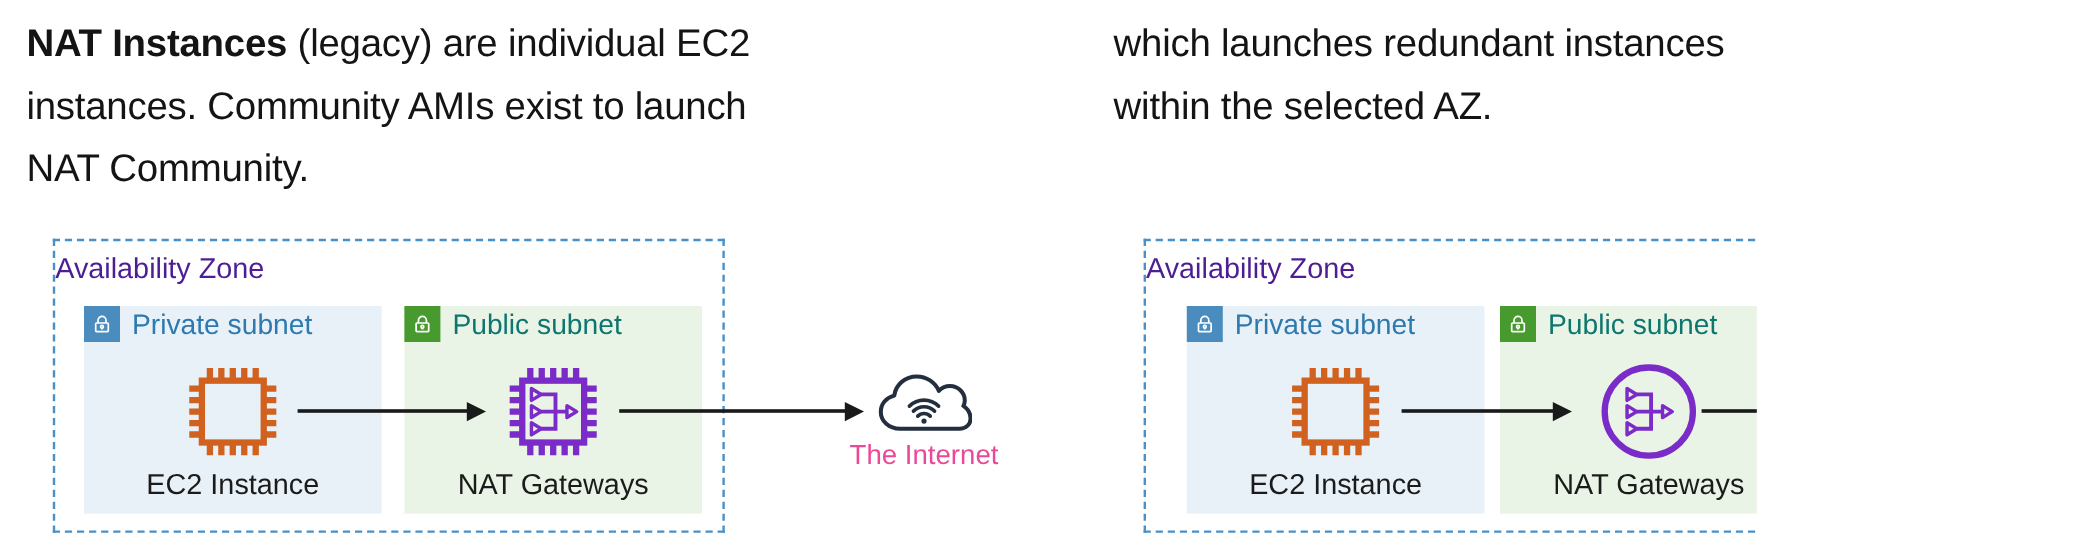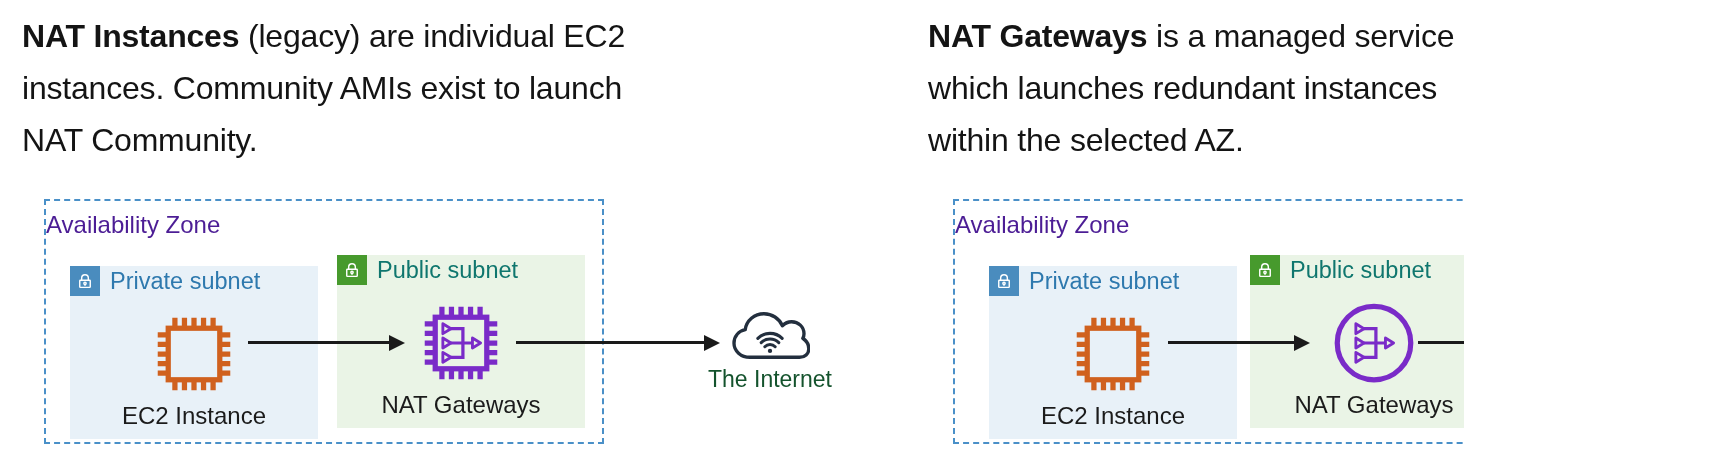--- a/index.html
+++ b/index.html
@@ -18,21 +18,21 @@
   .desc .b{font-weight:bold;}
 
   
   .az{position:absolute;top:199px;width:560px;height:245px;border:2px dashed #4A90C8;box-sizing:border-box;}
   .p0 .az{left:44px;}
   .p1 .az{left:85px;}
   .az-title{position:absolute;top:10px;left:0;width:100%;text-align:left;color:#4c1d95;font-size:24px;}
 
   
   .subnet{position:absolute;top:54px;width:248px;height:173px;}
-  .subnet.private{background:#E8F1F8;margin-top:11px;}
+  .subnet.private{background:#E8F1F8;}
   .subnet.public{background:#EAF4E6;}
   .p0 .subnet.private{left:24px;}
   .p0 .subnet.public{left:291px;}
   .p1 .subnet.private{left:34px;}
   .p1 .subnet.public{left:295px;}
 
   .badge{position:absolute;top:0;left:0;width:30px;height:30px;display:flex;align-items:center;justify-content:center;}
   .badge-blue{background:#4A8CBE;}
   .badge-green{background:#479A2D;}
   .subnet-label{position:absolute;left:40px;top:0;height:30px;line-height:31px;font-size:23.5px;}
@@ -48,21 +48,21 @@
     border-left:16px solid #1A1A1A;border-top:8px solid transparent;border-bottom:8px solid transparent;}
   .p0 .arrow1{left:248px;width:142px;}
   .p0 .arrow2{left:516px;width:189px;}
   .p1 .arrow1{left:300px;width:127px;}
   .p1 .arrow2{left:550px;width:180px;}
 
   
   .cloud{position:absolute;top:310px;width:80px;height:53px;}
   .p0 .cloud{left:730px;}
   .p1 .cloud{left:760px;}
-  .cloud-label{position:absolute;top:366px;width:160px;text-align:center;font-size:23px;color:#14532d;}
+  .cloud-label{position:absolute;top:366px;width:160px;text-align:center;font-size:23px;color:#ec4899;}
   .p0 .cloud-label{left:690px;}
   .p1 .cloud-label{left:720px;}
 </style>
 </head>
 <body>
 
 <svg width="0" height="0" style="position:absolute">
   <defs>
     <g id="lock-glyph" fill="none" stroke="#ffffff" stroke-width="1.7">
       <path d="M8 11 V8.4 A4 4 0 0 1 16 8.4 V11"></path>
@@ -149,21 +149,20 @@
     <div class="cloud">
       <svg viewBox="0 0 100 66" width="80" height="53">
           <use href="#cloud-glyph"></use>
         </svg>
     </div>
     <div class="cloud-label">The Internet</div>
   </div>
 
   <div class="panel p1">
     <div class="desc">
-      <div><span class="b">NAT Gateways</span><span> is a managed service</span></div>
       <div>which launches redundant instances</div>
       <div>within the selected AZ.</div>
     </div>
 
     <div class="az">
       <div class="az-title">Availability Zone</div>
 
       <div class="subnet private">
         <div class="badge badge-blue">
           <svg viewBox="0 0 24 24" width="20" height="20">

